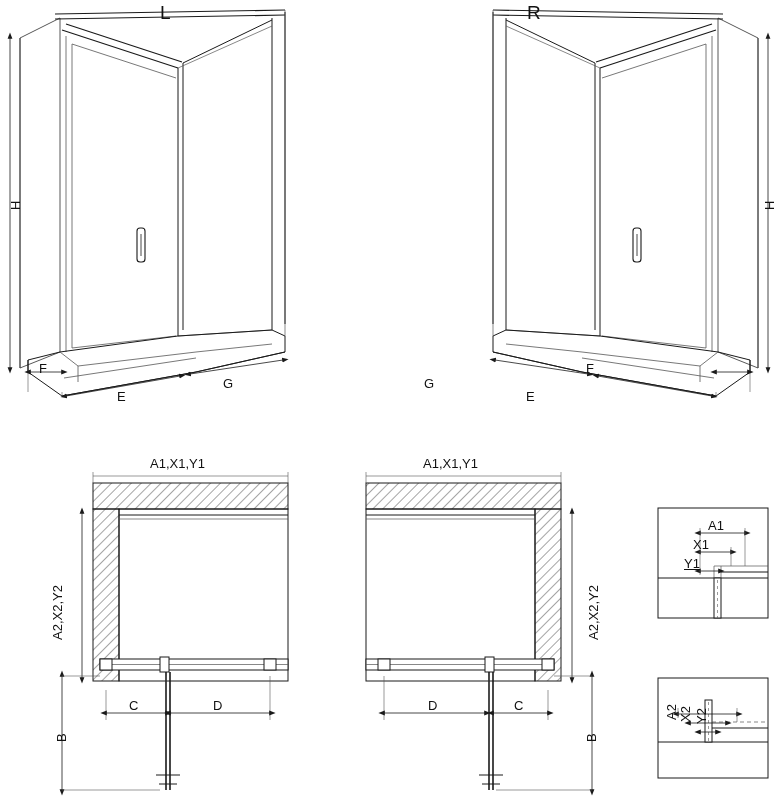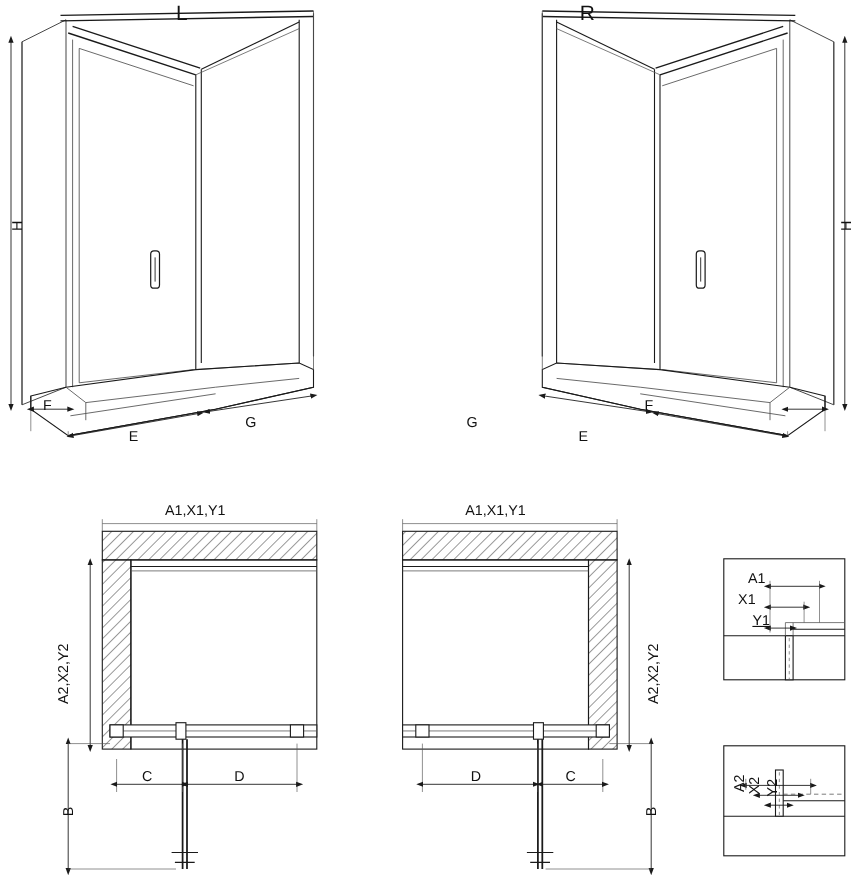--- a/index.html
+++ b/index.html
@@ -243,21 +243,21 @@
 <div class="lbl rot" style="left:586px;top:640px;">A2,X2,Y2</div>
 
 <div class="lbl" style="left:129px;top:698px;">C</div>
 <div class="lbl" style="left:213px;top:698px;">D</div>
 <div class="lbl" style="left:428px;top:698px;">D</div>
 <div class="lbl" style="left:514px;top:698px;">C</div>
 
 <div class="lbl rot" style="left:54px;top:742px;">B</div>
 <div class="lbl rot" style="left:584px;top:742px;">B</div>
 
-<div class="lbl" style="left:680px;top:518px;">A1</div>
-<div class="lbl" style="left:671px;top:537px;">X1</div>
+<div class="lbl" style="left:708px;top:518px;">A1</div>
+<div class="lbl" style="left:693px;top:537px;">X1</div>
 <div class="lbl" style="left:684px;top:556px;text-decoration:underline;">Y1</div>
 
 <div class="lbl rot" style="left:664px;top:720px;">A2</div>
 <div class="lbl rot" style="left:678px;top:722px;">X2</div>
 <div class="lbl rot" style="left:694px;top:724px;">Y2</div>
 
 </div>
 
 </body></html>

